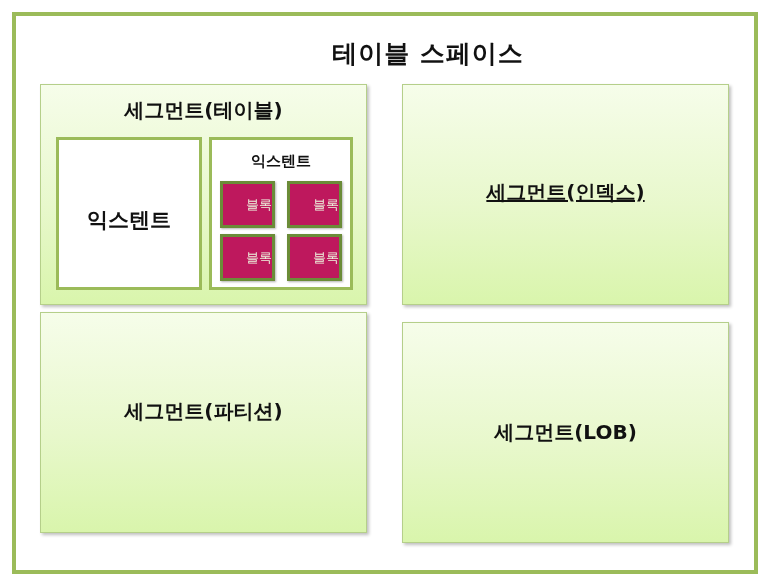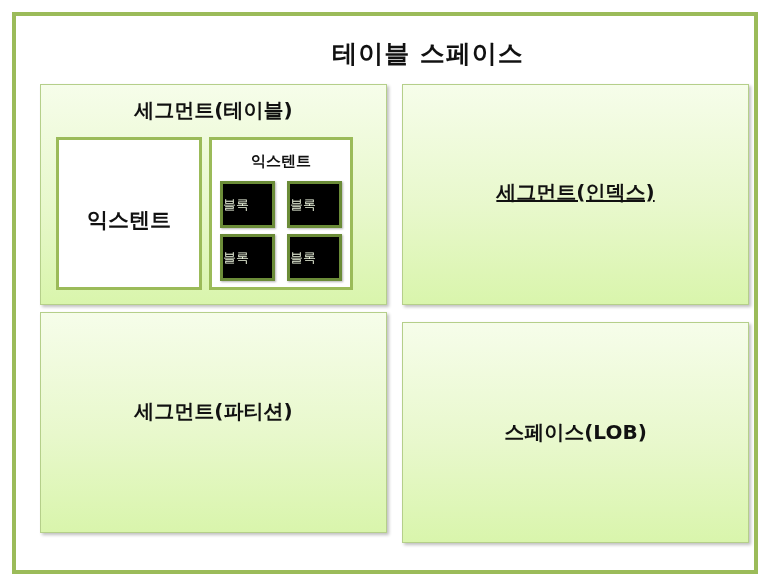--- a/index.html
+++ b/index.html
@@ -1,27 +1,27 @@
 <!DOCTYPE html>
 <html><head>
 <meta charset="utf-8">
 <style>
   html,body{margin:0;padding:0;background:#fff;}
   body{width:768px;height:585px;position:relative;overflow:hidden;font-family:"DejaVu Sans",sans-serif;}
   .outer{position:absolute;left:12px;top:12px;width:738px;height:554px;border:4px solid #9bbb59;background:#fff;}
   .title{position:absolute;left:0;top:37px;width:768px;text-align:center;font-size:25px;font-weight:bold;color:#111;letter-spacing:1px;padding-left:44px;}
   .seg{position:absolute;width:325px;height:219px;border:1px solid #b5cf8a;
        background:linear-gradient(to bottom,#f6fdea 0%,#e8f8cc 55%,#d9f5ac 100%);
-       box-shadow:2px 2px 3px rgba(0,0,0,0.25);padding-left:20px;}
+       box-shadow:2px 2px 3px rgba(0,0,0,0.25);}
   .seg-label{position:absolute;left:0;width:100%;text-align:center;font-size:20px;font-weight:bold;color:#111;}
   .ext-big{position:absolute;left:15px;top:52px;width:140px;height:147px;border:3px solid #9bbb59;background:#fff;}
   .ext-big .lbl{position:absolute;left:0;top:66px;width:100%;text-align:center;font-size:21px;font-weight:bold;color:#111;}
   .ext-small{position:absolute;left:168px;top:52px;width:138px;height:147px;border:3px solid #9bbb59;background:#fff;}
   .ext-small .lbl{position:absolute;left:0;top:12px;width:100%;text-align:center;font-size:15px;font-weight:bold;color:#111;}
-  .blk{position:absolute;width:49px;height:41px;background:#000000;border:3px solid #6b8c38;color:#eef6df;font-size:13px;text-align:left;line-height:41px;box-shadow:1px 1px 2px rgba(0,0,0,0.3);}
+  .blk{position:absolute;width:49px;height:41px;background:#be185d;border:3px solid #6b8c38;color:#eef6df;font-size:13px;text-align:right;line-height:41px;box-shadow:1px 1px 2px rgba(0,0,0,0.3);}
 </style>
 </head>
 <body>
 
 <div class="outer"></div>
 <div class="title">테이블 스페이스</div>
 
 <div class="seg" style="left:40px;top:84px;">
   <div class="seg-label" style="top:12px;">세그먼트(테이블)</div>
   <div class="ext-big">
@@ -38,14 +38,14 @@
 
 <div class="seg" style="left:402px;top:84px;">
   <div class="seg-label" style="top:94px;text-decoration:underline;">세그먼트(인덱스)</div>
 </div>
 
 <div class="seg" style="left:40px;top:312px;">
   <div class="seg-label" style="top:85px;">세그먼트(파티션)</div>
 </div>
 
 <div class="seg" style="left:402px;top:322px;">
-  <div class="seg-label" style="top:96px;">스페이스(LOB)</div>
+  <div class="seg-label" style="top:96px;">세그먼트(LOB)</div>
 </div>
 
 </body></html>

